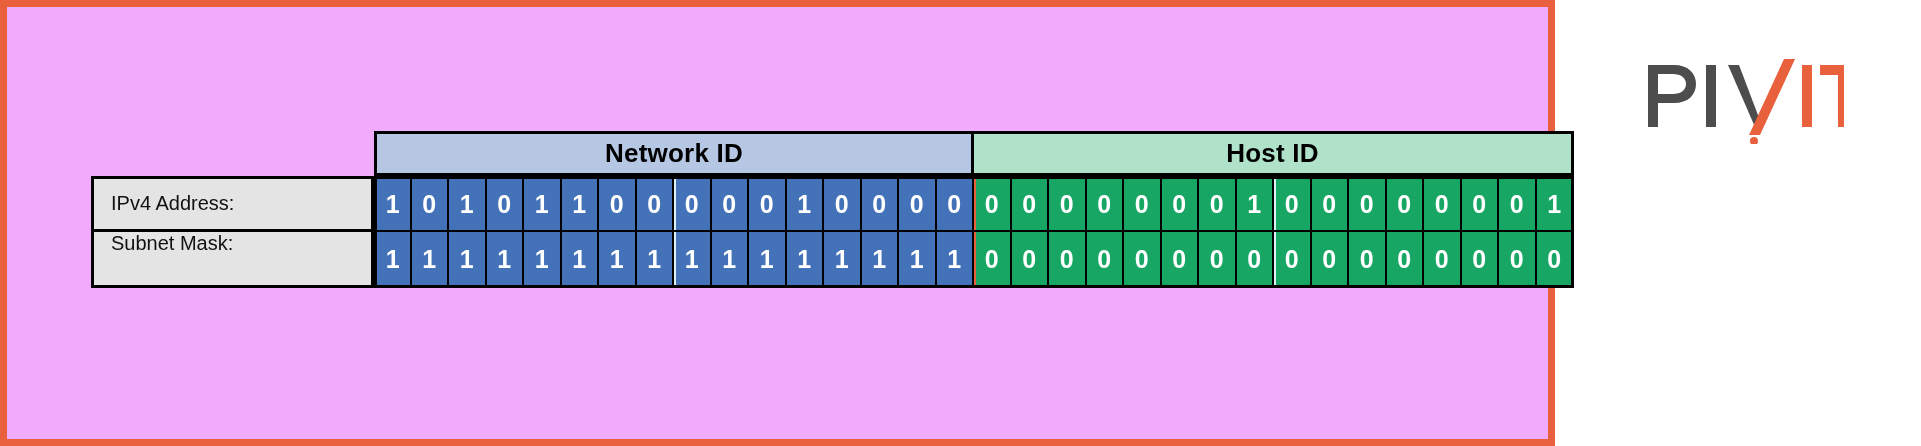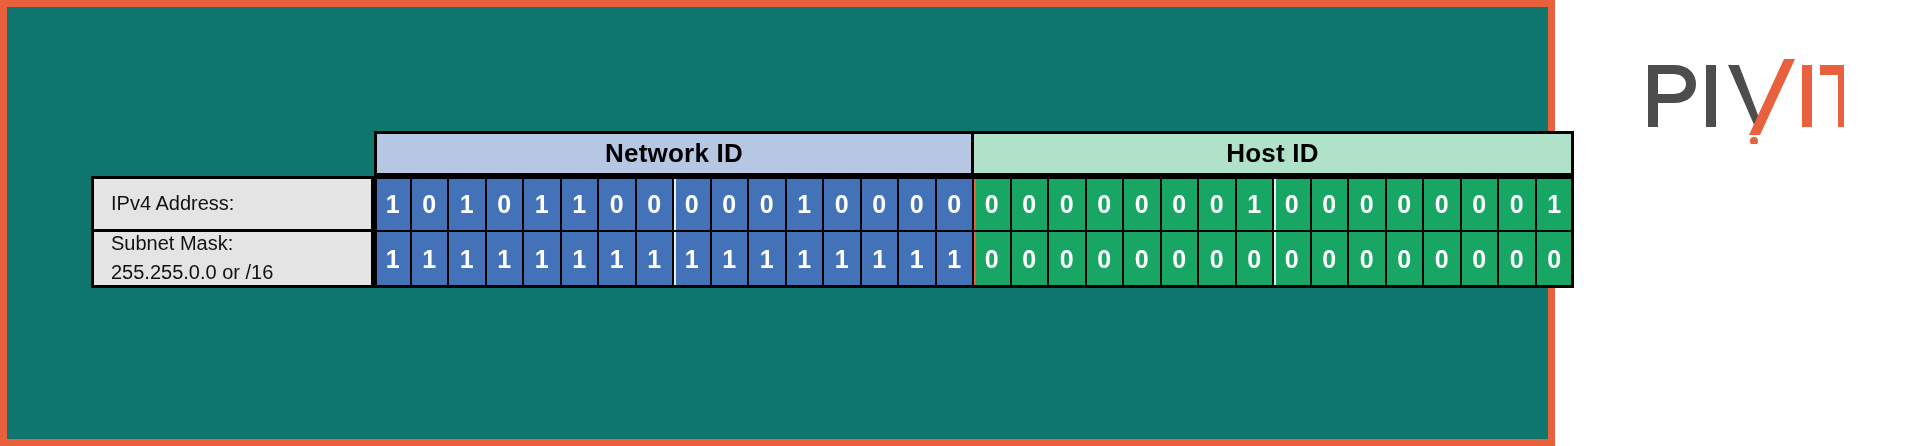--- a/index.html
+++ b/index.html
@@ -9,21 +9,21 @@
     height: 446px;
     background: #ffffff;
     font-family: "Liberation Sans", sans-serif;
     overflow: hidden;
   }
 
   #page {
     position: relative;
     width: 1555px;
     height: 446px;
-    background: #0f766e;
+    background: #f0abfc;
     border: 7px solid #E8603C;
   }
 
   
   #logo {
     position: absolute;
     left: 1637px;
     top: 42px;
     width: 200px;
     height: 95px;
@@ -198,21 +198,20 @@
           <div class="bit hostb">0</div>
           <div class="bit hostb">0</div>
           <div class="bit hostb">0</div>
           <div class="bit hostb">1</div>
         </div>
     </div>
 
     <div class="grid-row r2">
       <div class="label-cell">
         <span class="l1">Subnet Mask:</span>
-        <span class="l2">255.255.0.0 or /16</span>
       </div>
       <div class="bits">
           <div class="bit net">1</div>
           <div class="bit net">1</div>
           <div class="bit net">1</div>
           <div class="bit net">1</div>
           <div class="bit net">1</div>
           <div class="bit net">1</div>
           <div class="bit net">1</div>
           <div class="bit net">1</div>

